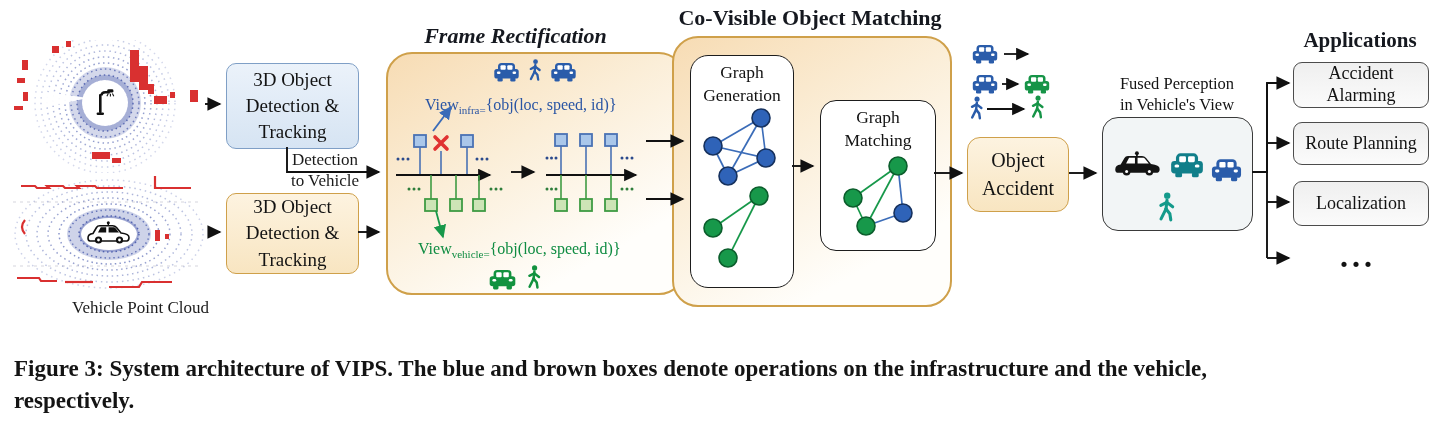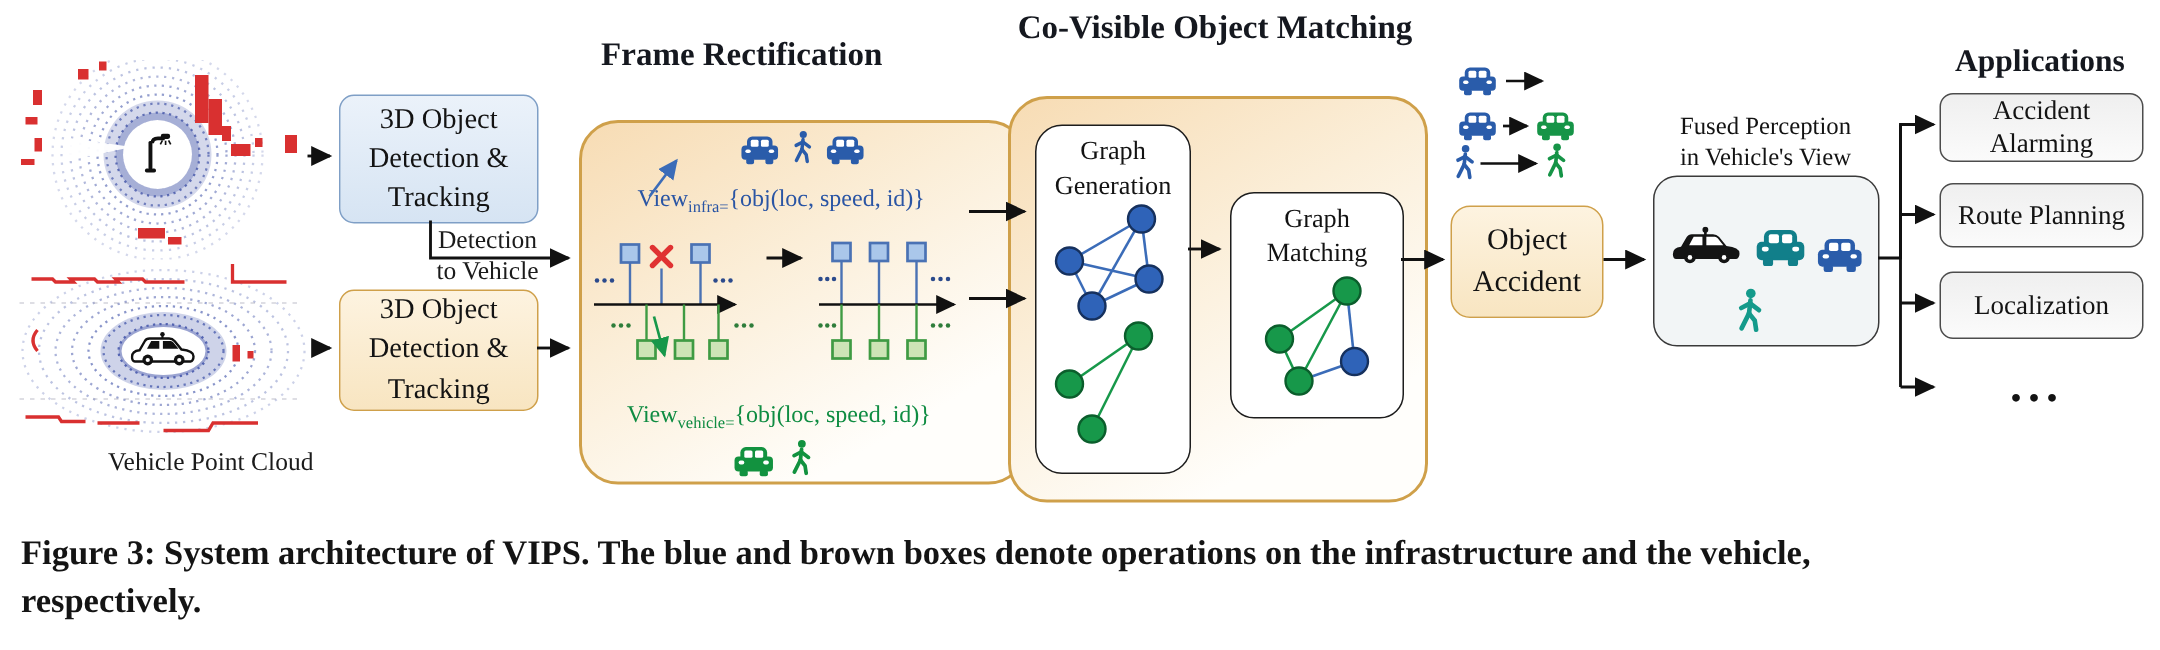--- a/index.html
+++ b/index.html
@@ -8,21 +8,21 @@
   .abs{position:absolute;}
   .pre{white-space:pre-line;}
   .ctr{text-align:center;}
   .sec-title{font-weight:bold;font-size:22px;color:#15181f;text-align:center;}
   .small-lbl{font-size:17px;color:#1b1b1b;}
   .detbox{display:flex;align-items:center;justify-content:center;text-align:center;
           font-size:19px;line-height:1.38;border-radius:10px;}
   .detbox.blue{background:linear-gradient(180deg,#ebf2fa,#d6e4f3);border:1.6px solid #7f9fc6;}
   .detbox.orange{background:linear-gradient(180deg,#fdf3e0,#f8e5c1);border:1.6px solid #cfa04a;}
   .bigbox{background:linear-gradient(150deg,#f7dcb4 0%,#fbeed8 40%,#fffefb 80%);
-          border:2px solid #cfa04a;border-radius:26px;margin-top:28px;}
+          border:2px solid #cfa04a;border-radius:26px;}
   .whitebox{background:#fff;border:1.7px solid #1d1d1d;position:absolute;}
   .wb-title{font-size:17.5px;line-height:1.3;text-align:center;padding-top:5px;}
   .appbox{display:flex;align-items:center;justify-content:center;text-align:center;
           font-size:18px;line-height:1.2;background:linear-gradient(180deg,#efefef,#fbfbfb);
           border:1.5px solid #4c4c4c;border-radius:9px;}
   .formula{font-size:16px;white-space:nowrap;}
   .formula sub{font-size:11px;}
   .blue-t{color:#2a55a4;}
   .green-t{color:#0f8c42;text-align:center;}
   #caption{font-weight:bold;font-size:23px;line-height:32px;color:#141414;white-space:pre-line;z-index:2;}
@@ -188,21 +188,21 @@
 
   <div class="abs detbox blue pre" style="left:226px;top:63px;width:131px;height:84px;">3D Object
 Detection &amp;
 Tracking</div>
   <div class="abs small-lbl pre ctr" style="left:282px;top:149px;width:86px;line-height:21px;">Detection
 to Vehicle</div>
   <div class="abs detbox orange pre" style="left:226px;top:193px;width:131px;height:79px;">3D Object
 Detection &amp;
 Tracking</div>
 
-  <div class="abs sec-title" style="left:365px;top:23px;width:259px;">Frame Rectification</div>
+  <div class="abs sec-title" style="left:386px;top:23px;width:259px;font-style:italic;">Frame Rectification</div>
 
   <div class="abs bigbox" style="left:386px;top:52px;width:259px;height:239px;padding-left:36px;">
 
     <div class="abs" style="left:105px;top:5px;display:flex;gap:7px;align-items:flex-end;">
       <svg width="27" height="20" style="color:#2a5caa">
           <use href="#sym-car-front" width="27" height="20"></use>
         </svg>
       <svg width="16" height="23" style="color:#2a5caa">
           <use href="#sym-person" width="16" height="23"></use>
         </svg>

